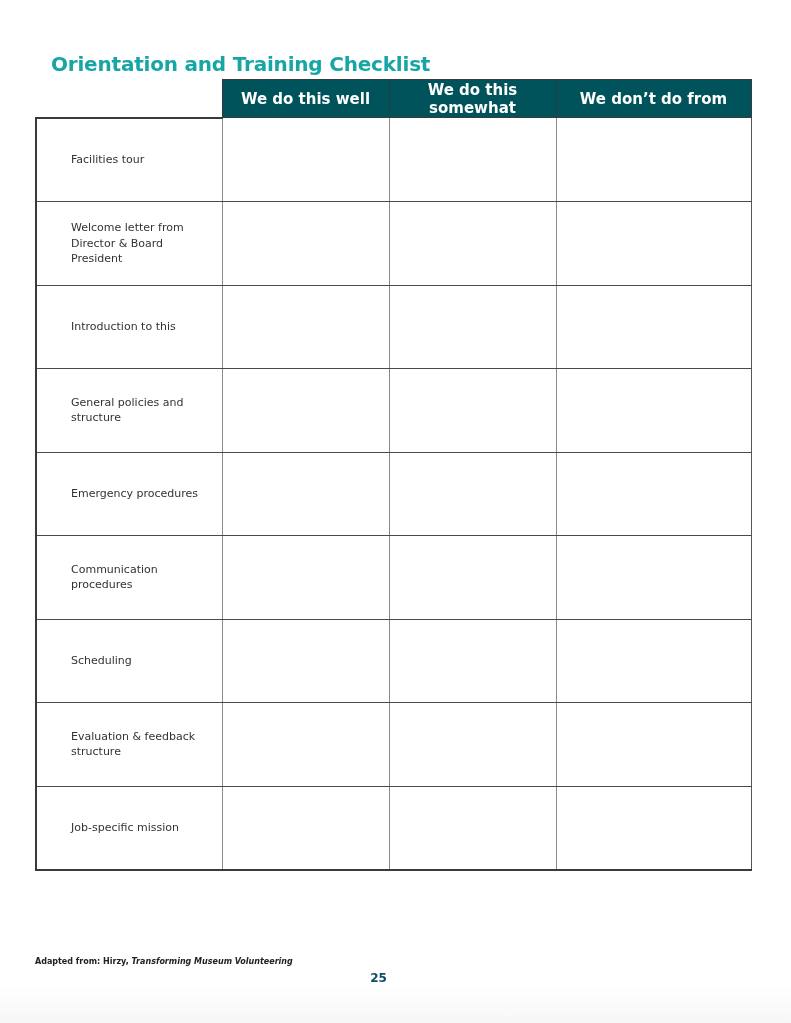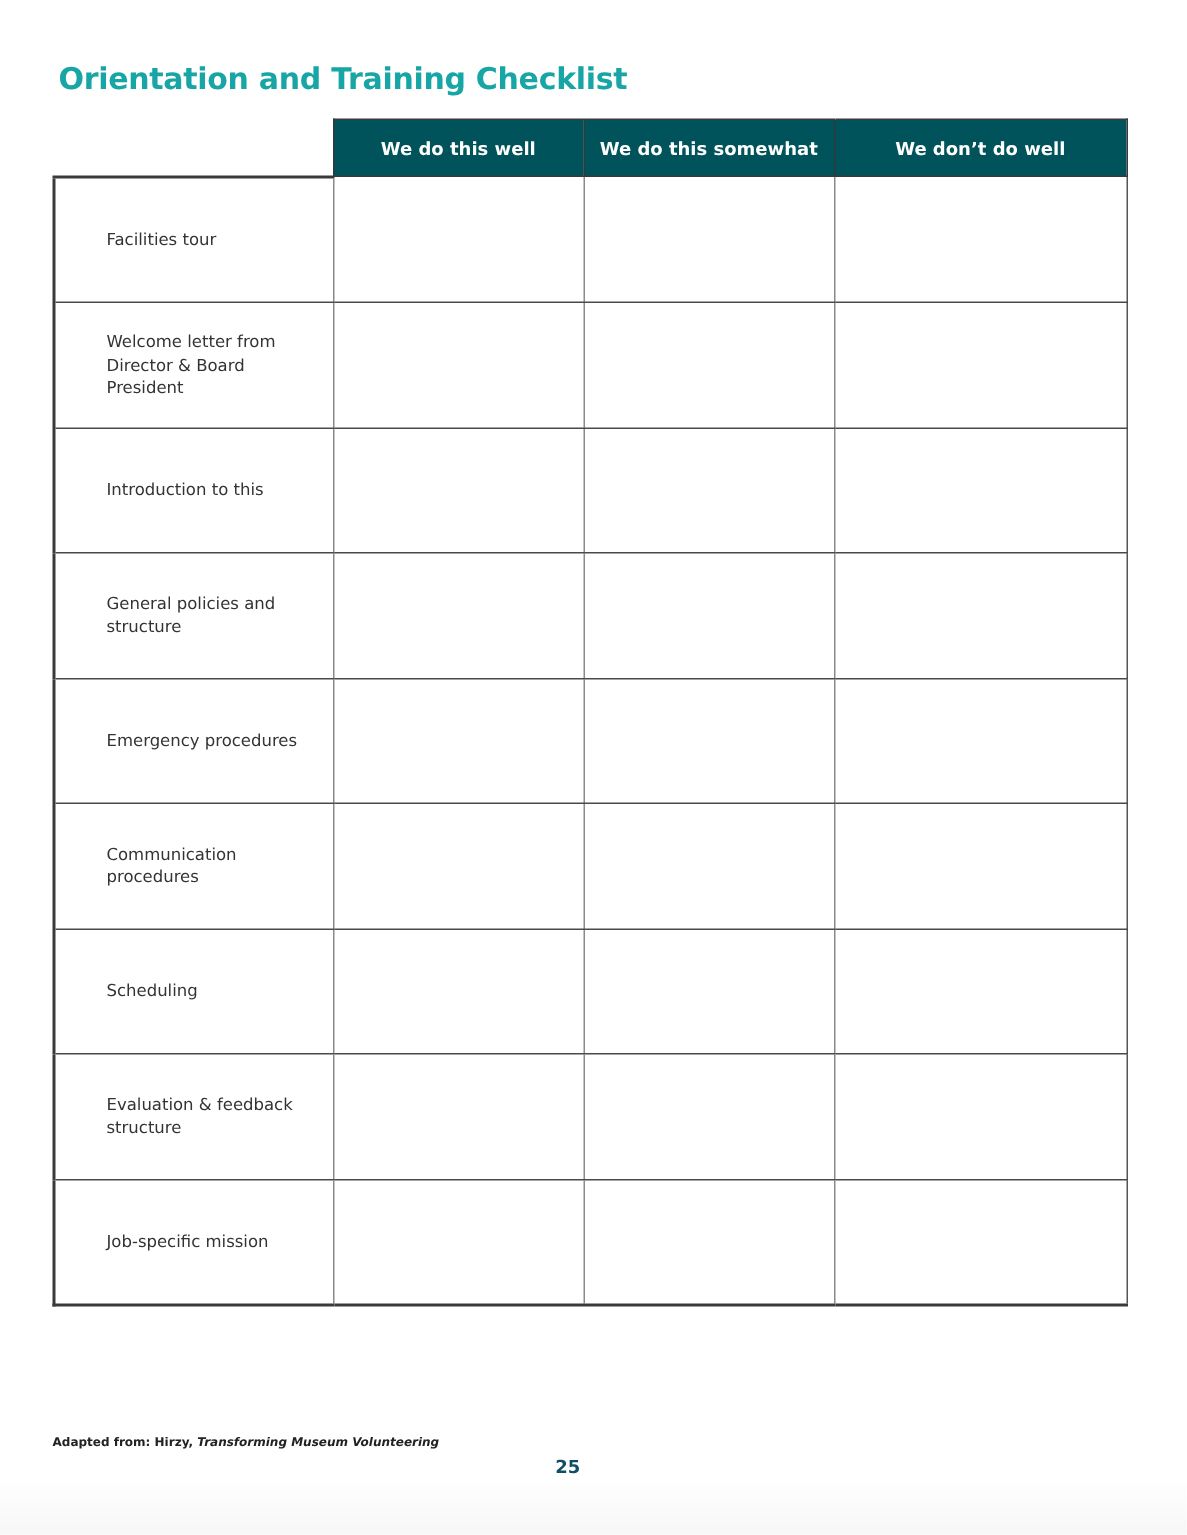--- a/index.html
+++ b/index.html
@@ -11,21 +11,21 @@
       height: 1023px;
       position: relative;
       background: linear-gradient(to bottom, #ffffff 0px, #ffffff 985px, #f7f7f7 1023px);
       font-family: "DejaVu Sans", "Liberation Sans", sans-serif;
       overflow: hidden;
     }
     .page-title {
       position: absolute;
       left: 35px;
       top: 36px;
-      margin: 4px;
+      margin: 16px;
       font-family: "DejaVu Sans", sans-serif;
       font-weight: bold;
       font-size: 20px;
       letter-spacing: -0.2px;
       color: #17a6a5;
     }
     .table-wrap {
       position: absolute;
       left: 35px;
       top: 79px;
@@ -41,21 +41,21 @@
     table.checklist col.c2 { width: 167px; }
     table.checklist col.c3 { width: 195px; }
 
     table.checklist thead th {
       height: 37px;
       padding: 0;
       background: #00535b;
       color: #ffffff;
       font-family: "DejaVu Sans", sans-serif;
       font-weight: bold;
-      font-size: 12px;
+      font-size: 15px;
       text-align: center;
       border-left: 1px solid #2e3a3c;
       border-top: 1px solid #3a3a3a;
       border-bottom: 1px solid #3a3a3a;
     }
     table.checklist thead th.blank {
       background: transparent;
       border: none;
       border-bottom: 2px solid #3a3a3a;
     }
@@ -122,21 +122,21 @@
       <col class="c0">
         <col class="c1">
         <col class="c2">
         <col class="c3">
     </colgroup>
     <thead>
       <tr>
         <th class="blank"></th>
         <th>We do this well</th>
         <th>We do this somewhat</th>
-        <th>We don’t do well</th>
+        <th>We don’t do from</th>
       </tr>
     </thead>
     <tbody>
       <tr>
         <td class="label-cell">Facilities tour</td>
         <td></td>
         <td></td>
         <td class="last-col"></td>
       </tr>
       <tr>

